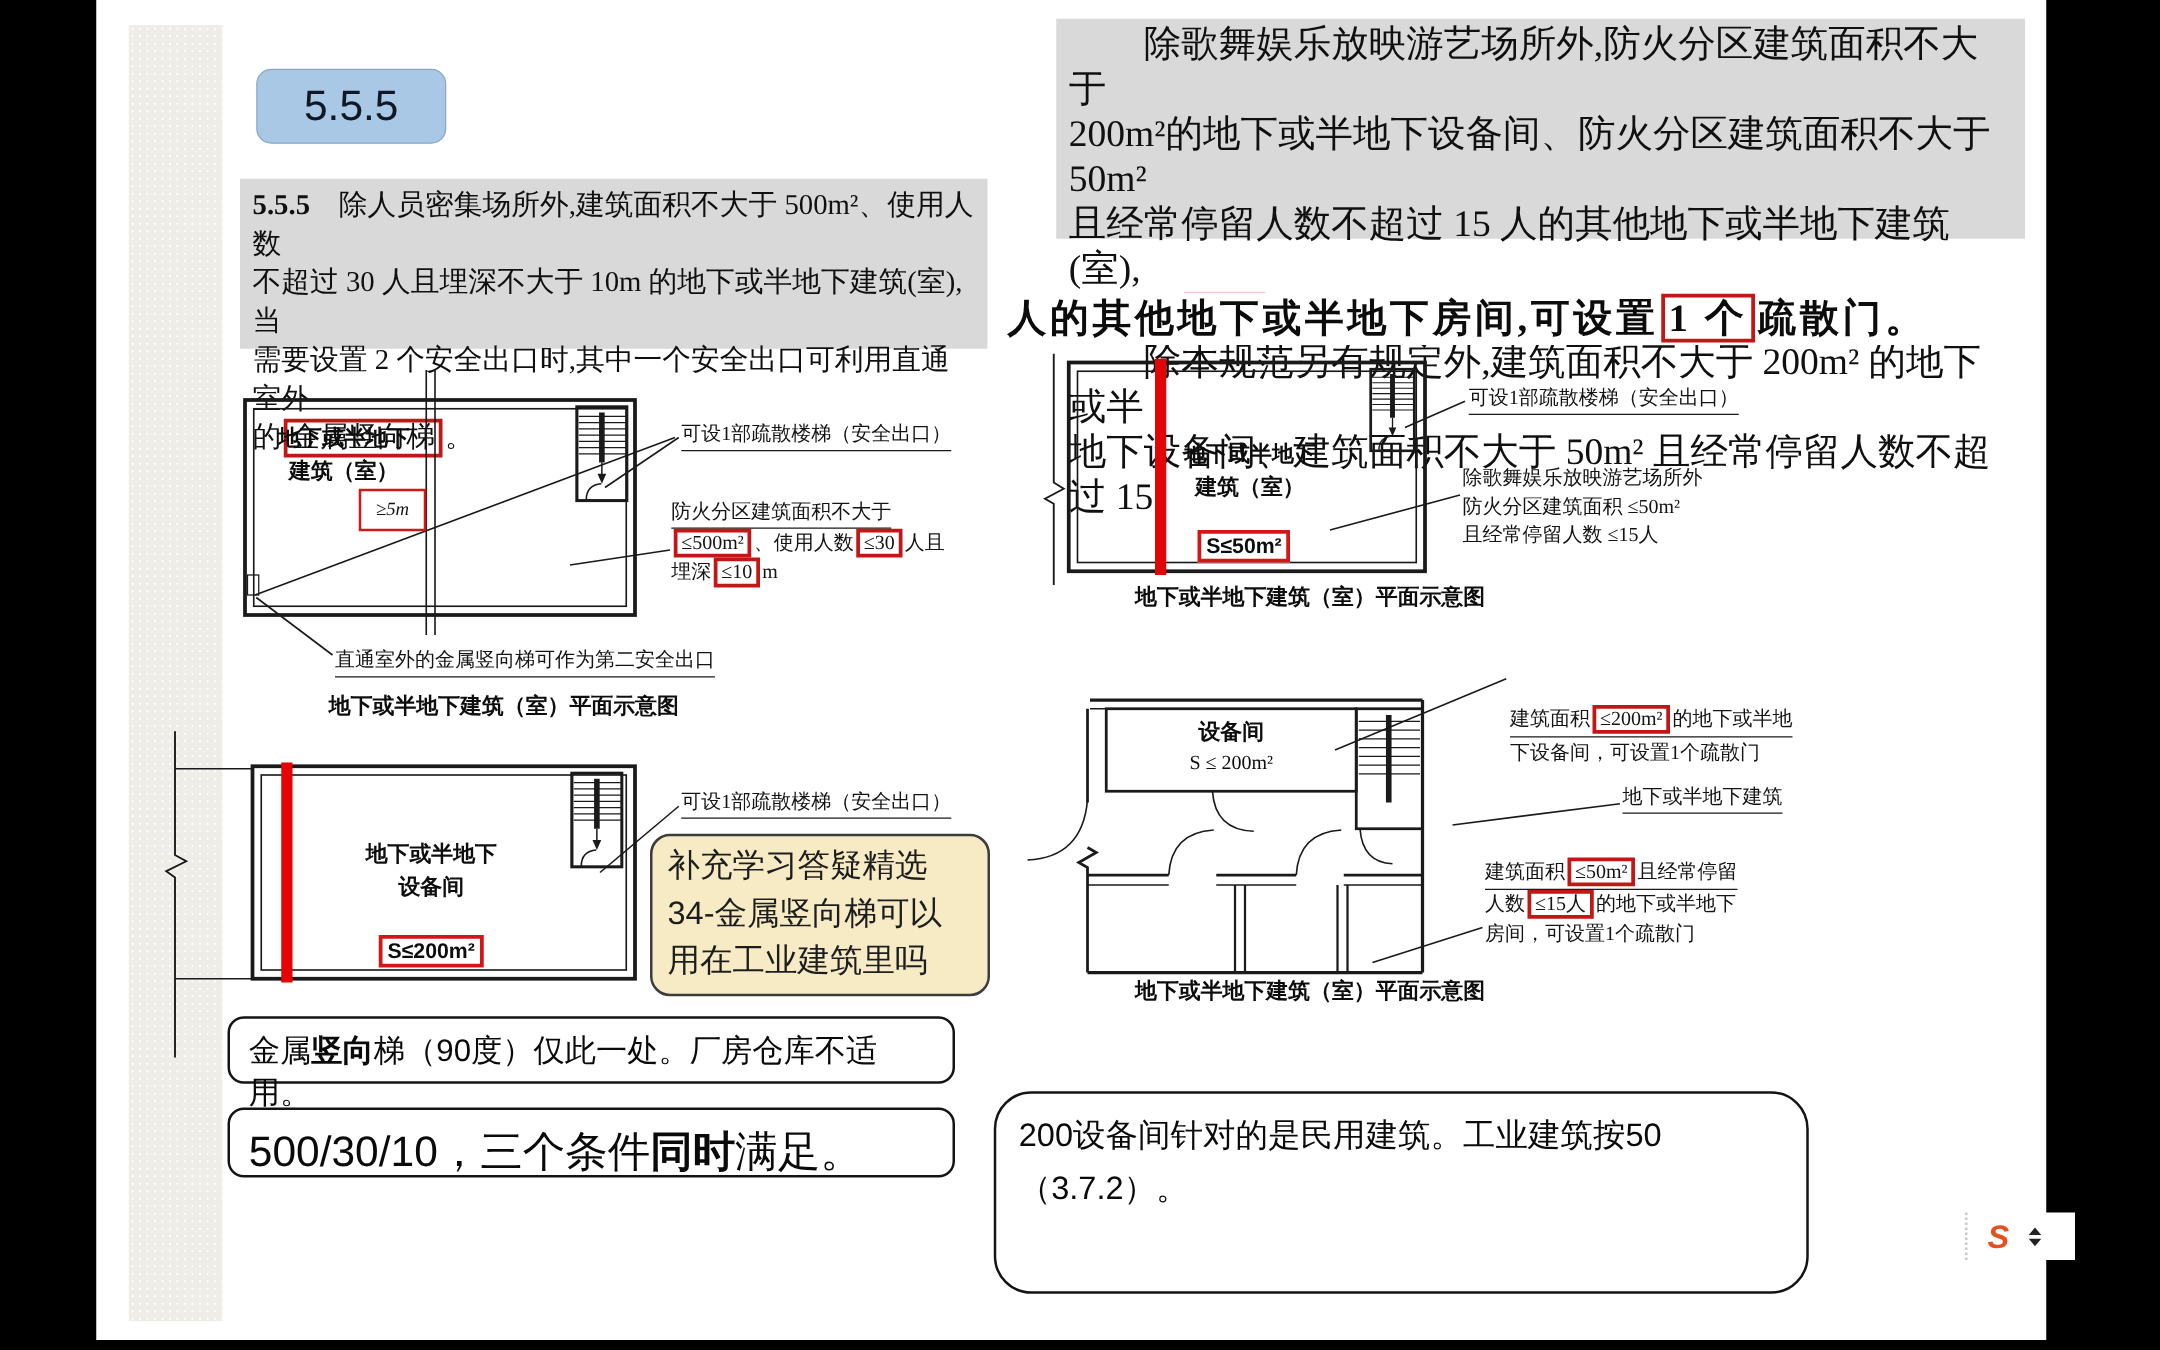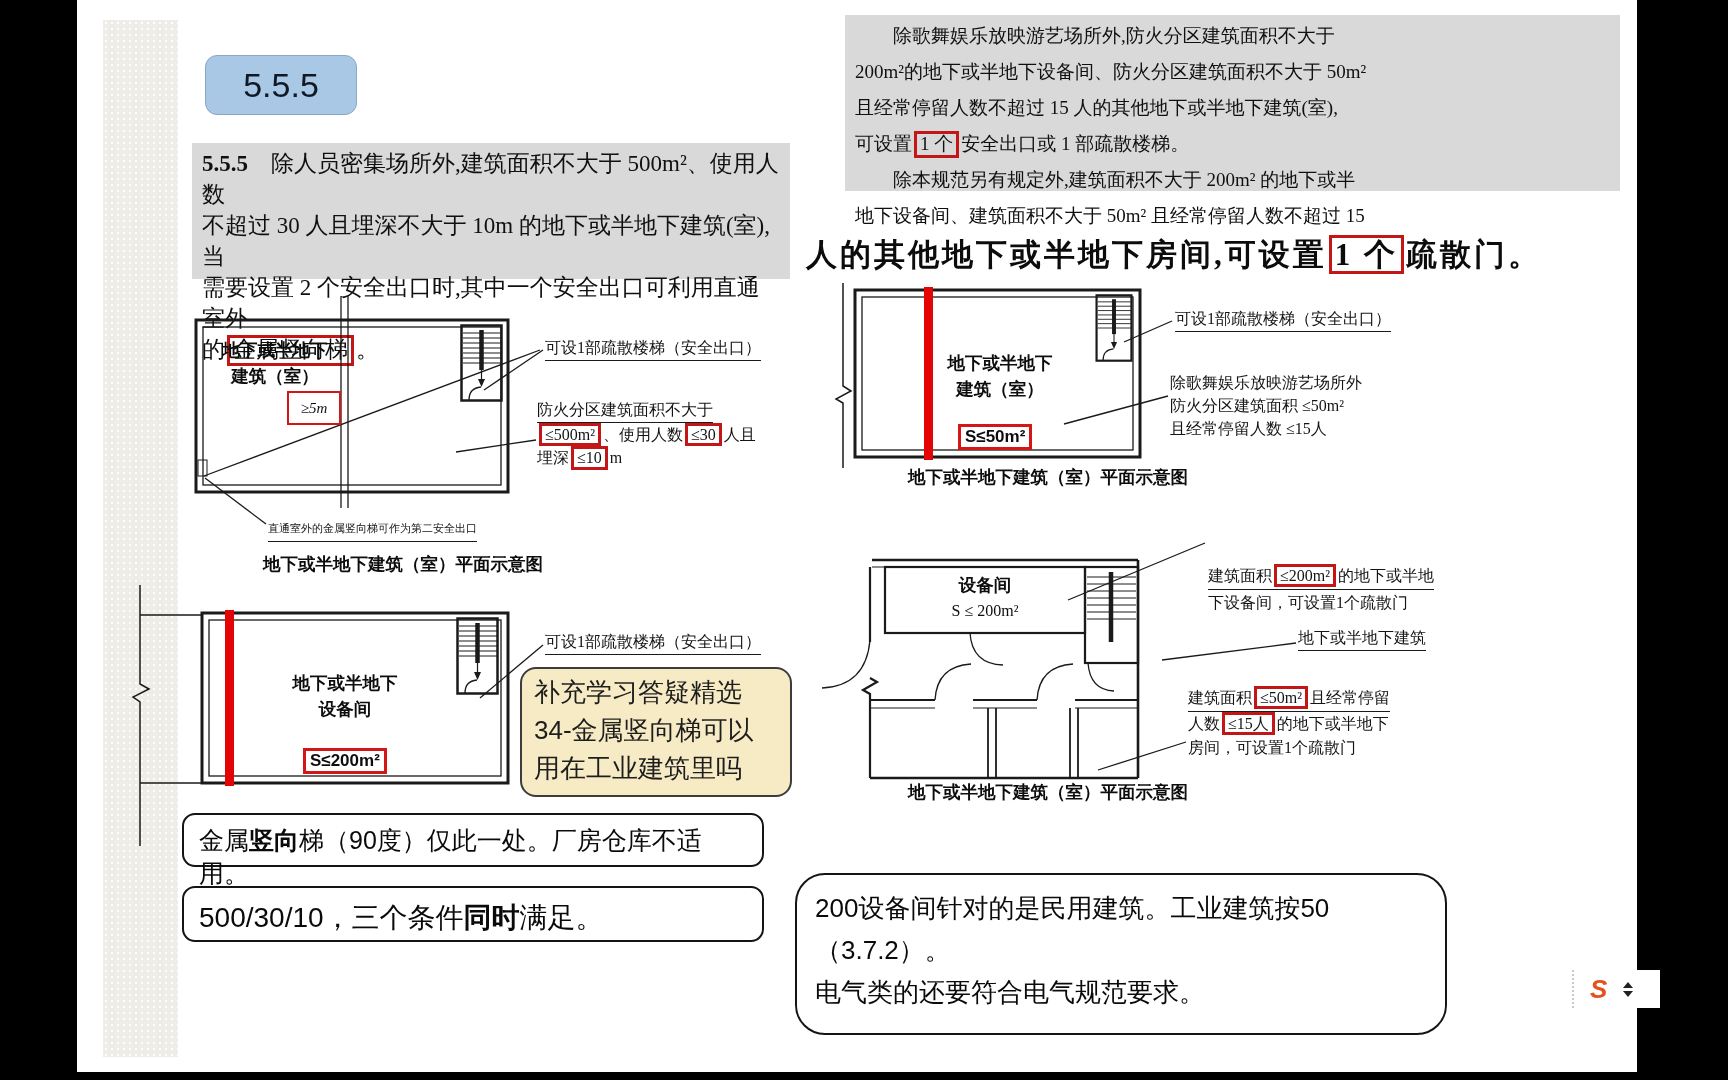--- a/index.html
+++ b/index.html
@@ -14,21 +14,21 @@
     background-image:radial-gradient(#ffffff 1px, rgba(255,255,255,0) 1px);background-size:6px 6px;}
 
   #badge{left:205px;top:55px;width:150px;height:58px;background:#a9c8e5;border:1.5px solid #8ba7c2;
     border-radius:12px;display:flex;align-items:center;justify-content:center;
     font-size:34px;color:#101826;}
 
   .grayblk{background:#d9d9d9;color:#101010;}
   #reg-left{left:192px;top:143px;width:598px;height:136px;padding:5px 10px;box-sizing:border-box;
     font-size:23px;line-height:31px;}
   #reg-right{left:845px;top:15px;width:775px;height:176px;padding:3px 10px;box-sizing:border-box;
-    font-size:19px;line-height:36px;}
+    font-size:30px;line-height:36px;}
   #reg-right-big{left:806px;top:234px;width:820px;font-size:31px;font-weight:600;
     letter-spacing:3px;color:#0c0c0c;background:#fff;}
 
   .rbox{display:inline-block;border:3px solid #c31616;padding:0 3px;margin:0 2px;line-height:1.08;}
   .seg-b{font-weight:700;}
 
   .dlabel{font-family:"Liberation Serif","DejaVu Serif",serif;font-size:16px;line-height:23px;
     color:#141414;white-space:nowrap;}
   .ul{display:inline-block;border-bottom:1.6px solid #1a1a1a;padding-bottom:1px;}
   .caption{font-family:"Liberation Serif","DejaVu Serif",serif;font-weight:700;font-size:17.5px;color:#0d0d0d;white-space:nowrap;}
@@ -41,21 +41,21 @@
   .dimbox{left:287px;top:391px;width:50px;height:30px;border:2.5px solid #d51616;
     display:flex;align-items:center;justify-content:center;
     font-family:"Liberation Serif","DejaVu Serif",serif;font-style:italic;font-size:15px;color:#111;}
 
   #yellow-note{left:520px;top:667px;width:272px;height:130px;background:#f7ebc6;border:2.5px solid #3c3c3c;
     border-radius:16px;box-sizing:border-box;padding:4px 12px;font-size:26px;line-height:38px;color:#1d1d1d;}
 
   .notebox{border:2.5px solid #141414;border-radius:13px;background:#fff;box-sizing:border-box;
     color:#0a0a0a;}
   #note1{left:182px;top:813px;width:582px;height:54px;padding:9px 15px;font-size:25px;}
-  #note2{left:182px;top:886px;width:582px;height:56px;padding:11px 15px;font-size:28px;}
+  #note2{left:182px;top:886px;width:582px;height:56px;padding:11px 15px;font-size:34px;}
   #note3{left:795px;top:873px;width:652px;height:162px;padding:12px 18px;font-size:26px;line-height:42px;border-radius:30px;}
 
   #plans{left:0;top:0;width:1728px;height:1080px;pointer-events:none;}
   #plans line,#plans rect,#plans path,#plans polyline{stroke:#1a1a1a;fill:none;}
 
   #swidget{left:1572px;top:970px;width:86px;height:38px;background:#fff;display:flex;align-items:center;
     border-left:2px dotted #c9c9c9;}
   #swidget .slogo{font-weight:700;font-style:italic;font-size:26px;color:#e4511e;margin-left:16px;}
   #swidget .arrows{margin-left:16px;display:flex;flex-direction:column;gap:3px;}
   #swidget .tri-up{width:0;height:0;border-left:5px solid transparent;border-right:5px solid transparent;
@@ -205,21 +205,21 @@
   <span>≥5m</span>
 </div>
 <div class="abs dlabel" style="left:545px;top:336px;">
   <span class="ul">可设1部疏散楼梯（安全出口）</span>
 </div>
 <div class="abs dlabel" style="left:537px;top:398px;">
   <div><span class="ul">防火分区建筑面积不大于</span></div>
   <div><span class="rbox">≤500m²</span><span>、使用人数</span><span class="rbox">≤30</span><span>人且</span></div>
   <div><span>埋深</span><span class="rbox">≤10</span><span>m</span></div>
 </div>
-<div class="abs dlabel" style="left:268px;top:517px;font-size:11px;">
+<div class="abs dlabel" style="left:268px;top:517px;font-size:16px;">
   <span class="ul">直通室外的金属竖向梯可作为第二安全出口</span>
 </div>
 <div class="abs caption" style="left:263px;top:552px;">地下或半地下建筑（室）平面示意图</div>
 
 <div class="abs roomlbl" style="left:255px;top:670px;width:180px;">
   <div>地下或半地下</div>
   <div>设备间</div>
 </div>
 <div class="abs areabox sans" style="left:303px;top:716px;">S≤200m²</div>
 <div class="abs dlabel" style="left:545px;top:630px;">
@@ -262,21 +262,20 @@
   <div><span class="ul"><span>建筑面积</span><span class="rbox">≤50m²</span><span>且经常停留</span></span></div>
   <div><span>人数</span><span class="rbox">≤15人</span><span>的地下或半地下</span></div>
   <div>房间，可设置1个疏散门</div>
 </div>
 <div class="abs caption" style="left:908px;top:780px;">地下或半地下建筑（室）平面示意图</div>
 
 <div id="note1" class="abs notebox sans"><span>金属</span><span class="seg-b">竖向</span><span>梯（90度）仅此一处。厂房仓库不适用。</span></div>
 <div id="note2" class="abs notebox sans"><span>500/30/10，三个条件</span><span class="seg-b">同时</span><span>满足。</span></div>
 <div id="note3" class="abs notebox sans">
   <div>200设备间针对的是民用建筑。工业建筑按50（3.7.2）。</div>
-  <div>电气类的还要符合电气规范要求。</div>
 </div>
 
 <div id="swidget" class="abs">
   <span class="slogo">S</span>
   <span class="arrows">
     <span class="tri-up"></span>
     <span class="tri-down"></span>
   </span>
 </div>
 

